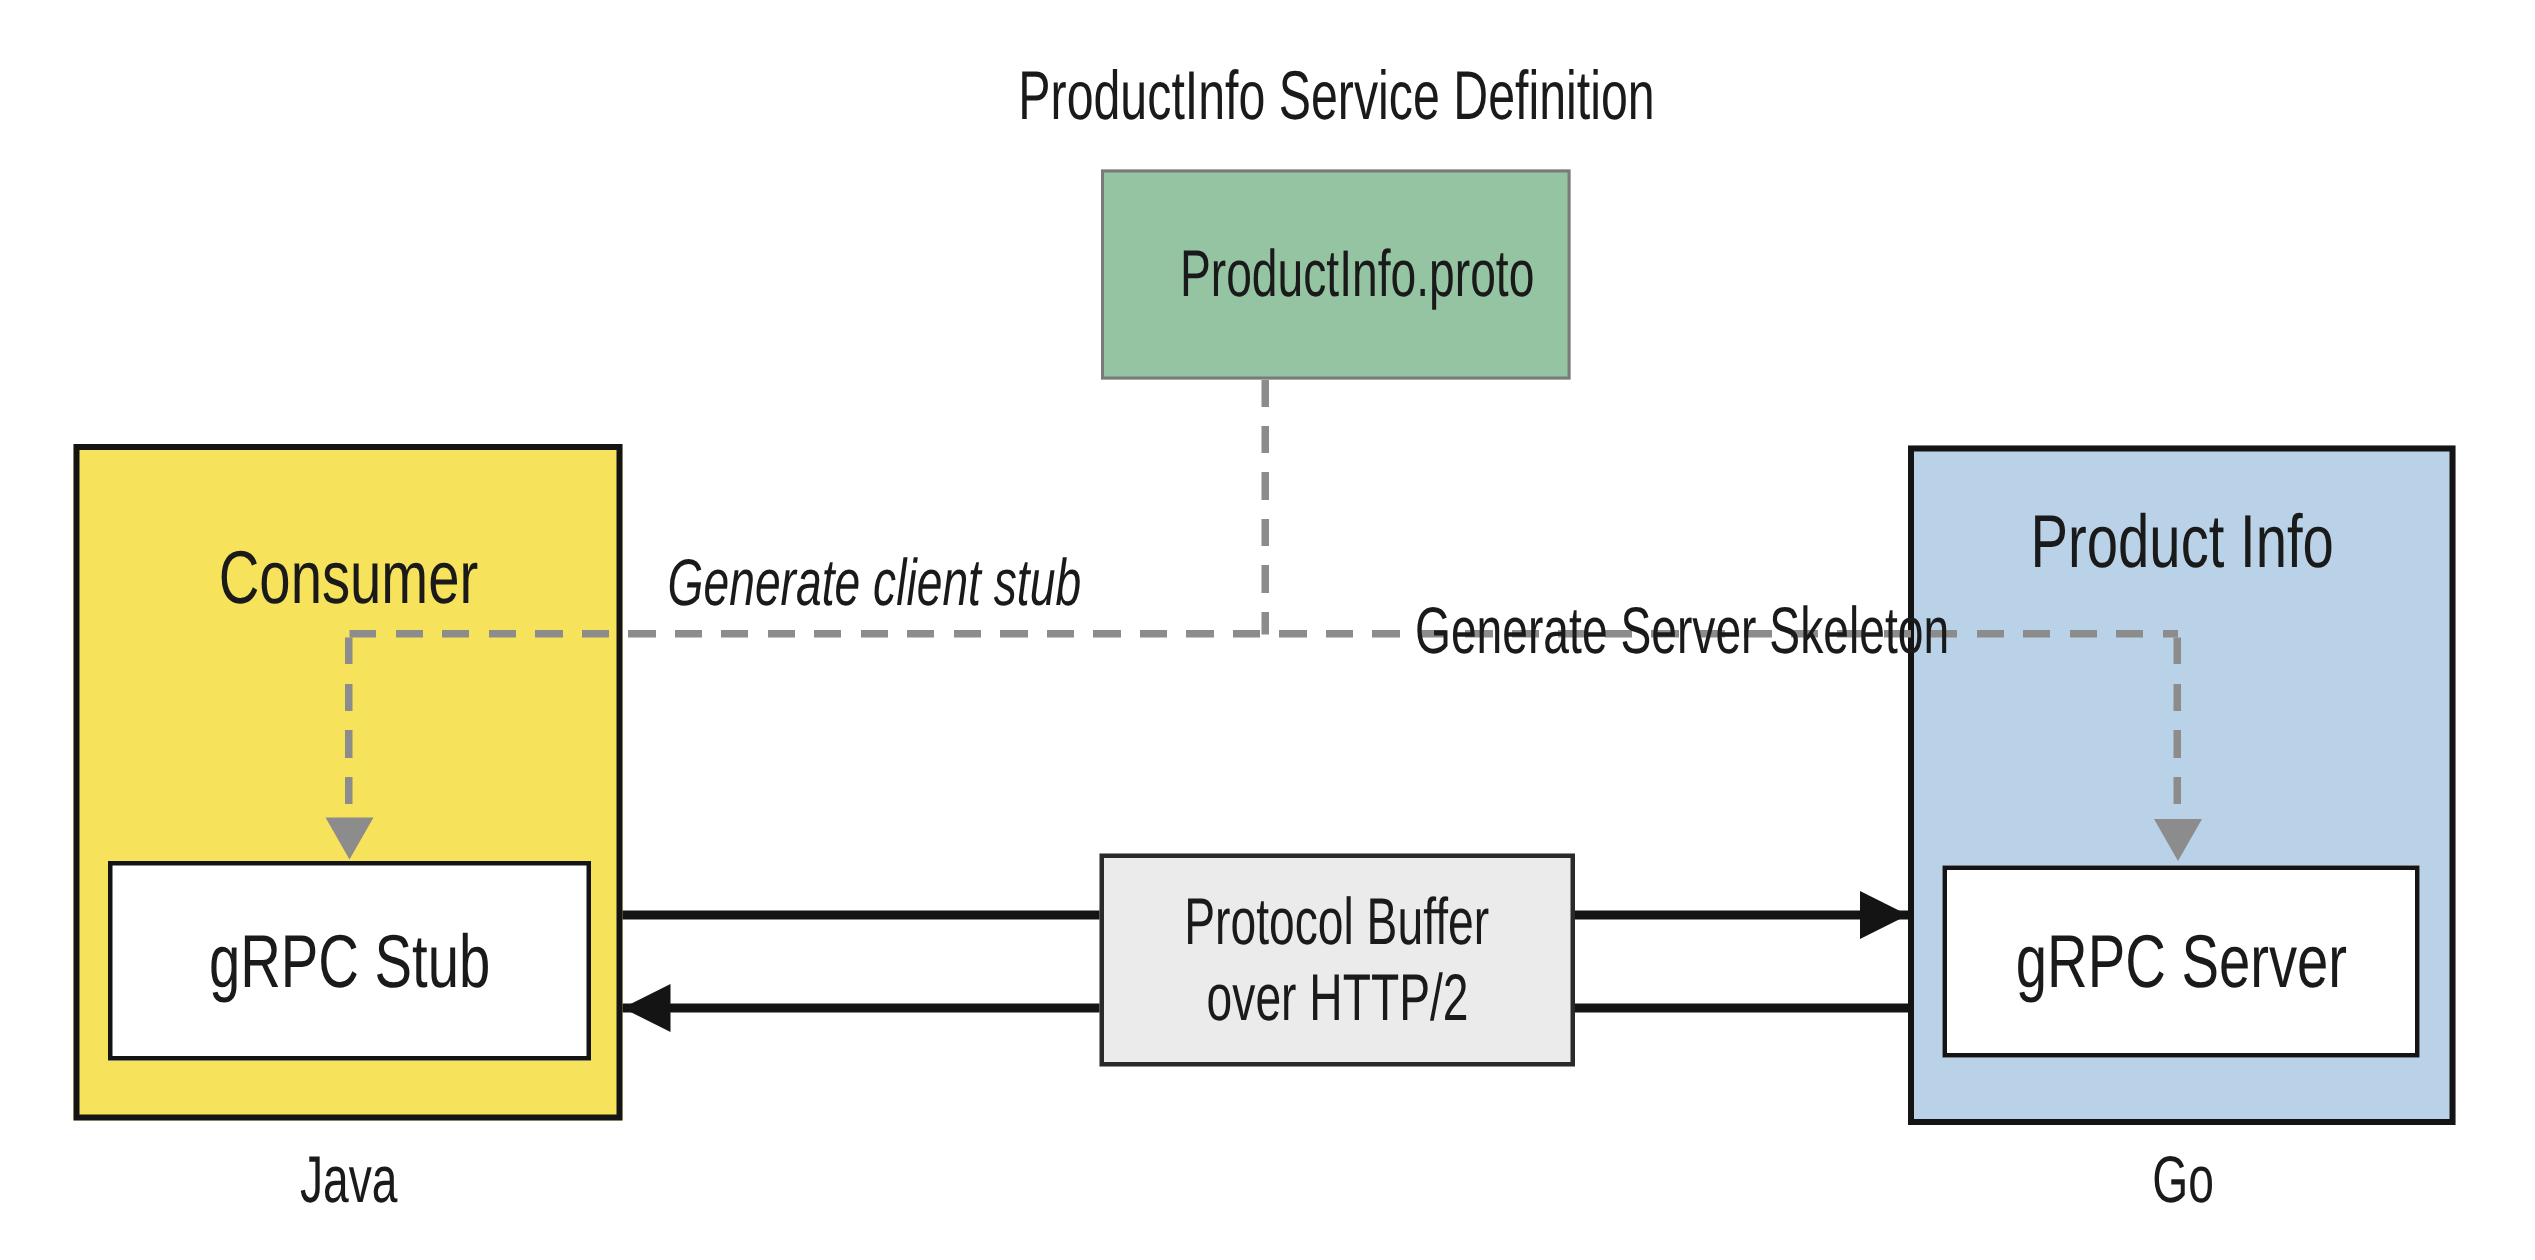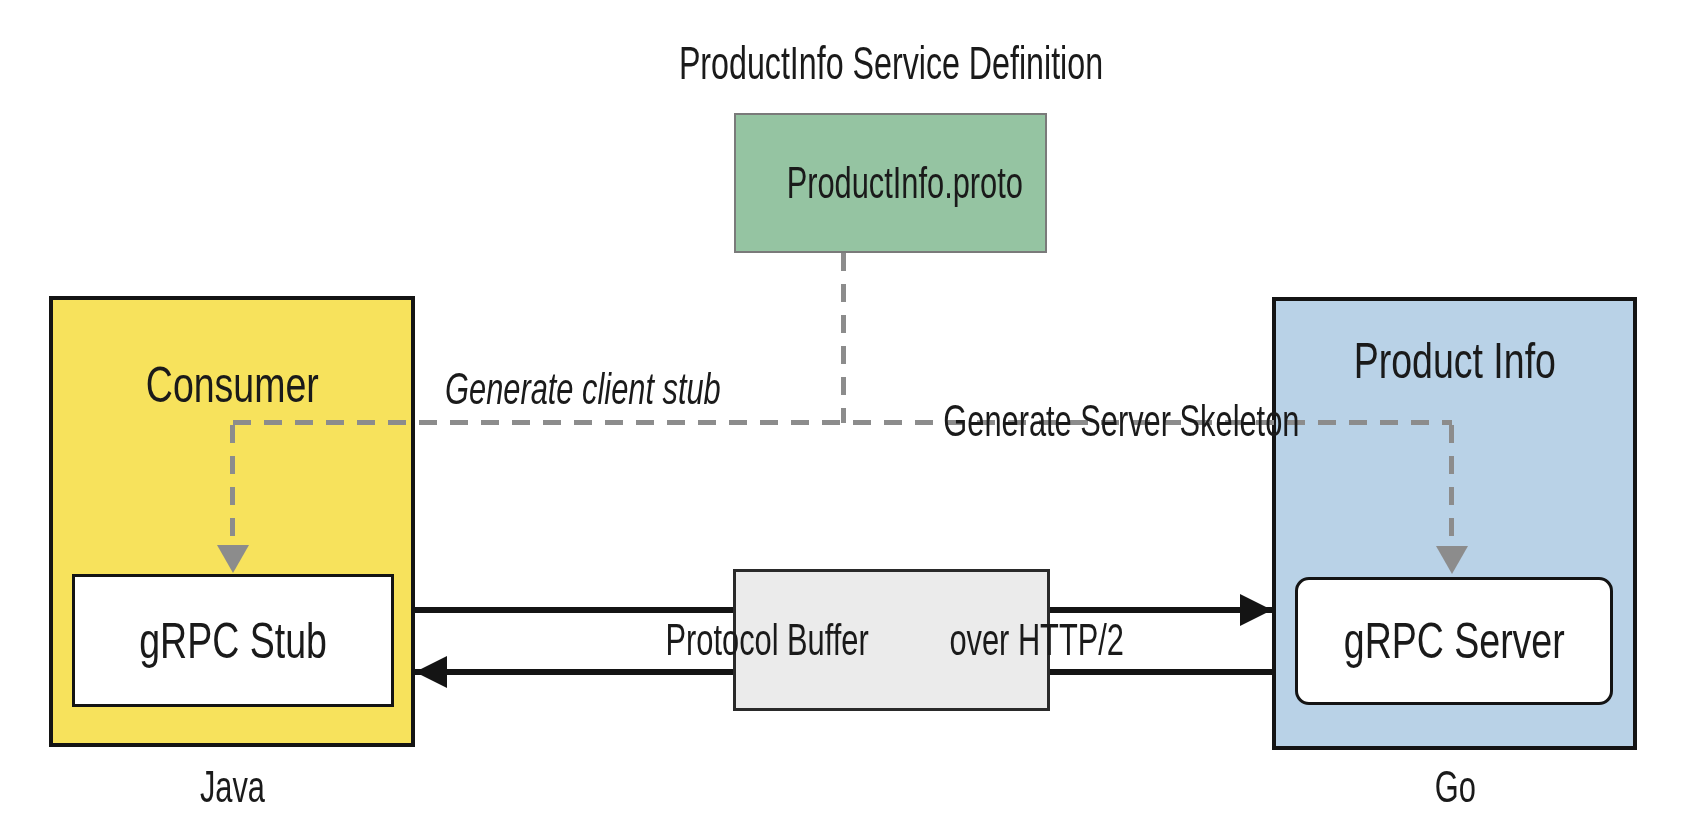--- a/index.html
+++ b/index.html
@@ -39,25 +39,25 @@
   .product-box {
     left: 1272px; top: 297px; width: 365px; height: 453px;
     background: #b9d2e7; border: 4px solid #141414; z-index: 1;
   }
   .inner-box {
     position: absolute; background: #ffffff; border: 3px solid #141414;
     display: flex; align-items: center; justify-content: center;
     font-size: 50px; z-index: 2;
   }
   .stub-box   { left: 72px;   top: 574px; width: 322px; height: 133px; }
-  .server-box { left: 1295px; top: 577px; width: 318px; height: 128px; border-radius: 14px; }
+  .server-box { left: 1295px; top: 577px; width: 318px; height: 128px; }
   .pb-box {
     left: 733px; top: 569px; width: 317px; height: 142px;
     background: #ebebeb; border: 3px solid #2a2a2a;
-    display: flex; align-items: center; justify-content: center;
+    display: flex; flex-direction: column; align-items: center; justify-content: center;
     font-size: 44px; line-height: 1.16; z-index: 3; position: absolute;
   }
 
   
   .solid-line { position: absolute; height: 6px; background: #141414; z-index: 2; }
   .line-request  { left: 415px; top: 607px; width: 857px; }
   .line-response { left: 415px; top: 669px; width: 857px; }
   .arrowhead { position: absolute; width: 0; height: 0; z-index: 4; }
   .arr-right {
     left: 1240px; top: 594px;

